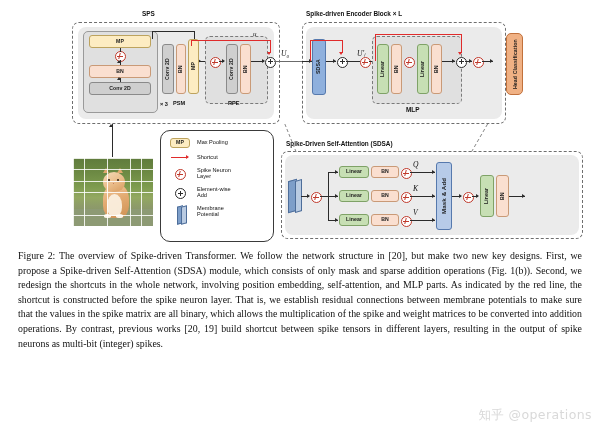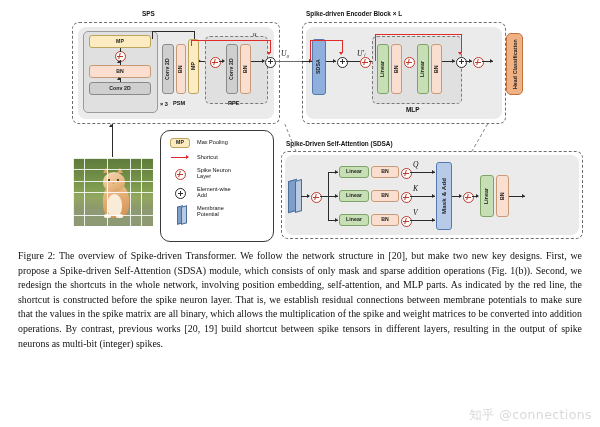--- a/index.html
+++ b/index.html
@@ -298,14 +298,14 @@
   <div class="ah" style="left:476px;top:193.8px;"></div>
 
   <div class="blk c-li vert" style="left:480px;top:175px;width:14px;height:42px;">Linear</div>
   <div class="blk c-bn vert" style="left:496px;top:175px;width:13px;height:42px;">BN</div>
   <div class="hl" style="left:509px;top:196px;width:16px;"></div>
   <div class="ah" style="left:522px;top:193.8px;"></div>
 </div>
 
 <div class="cap">
   <div class="captext">Figure 2: The overview of Spike-driven Transformer. We follow the network structure in [20], but make two new key designs. First, we propose a Spike-driven Self-Attention (SDSA) module, which consists of only mask and sparse addition operations (Fig. 1(b)). Second, we redesign the shortcuts in the whole network, involving position embedding, self-attention, and MLP parts. As indicated by the red line, the shortcut is constructed before the spike neuron layer. That is, we establish residual connections between membrane potentials to make sure that the values in the spike matrix are all binary, which allows the multiplication of the spike and weight matrices to be converted into addition operations. By contrast, previous works [20, 19] build shortcut between spike tensors in different layers, resulting in the output of spike neurons as multi-bit (integer) spikes.</div>
-  <div class="wm">知乎 @connections</div>
+  <div class="wm">知乎 @operations</div>
 </div>
 
 </body></html>

